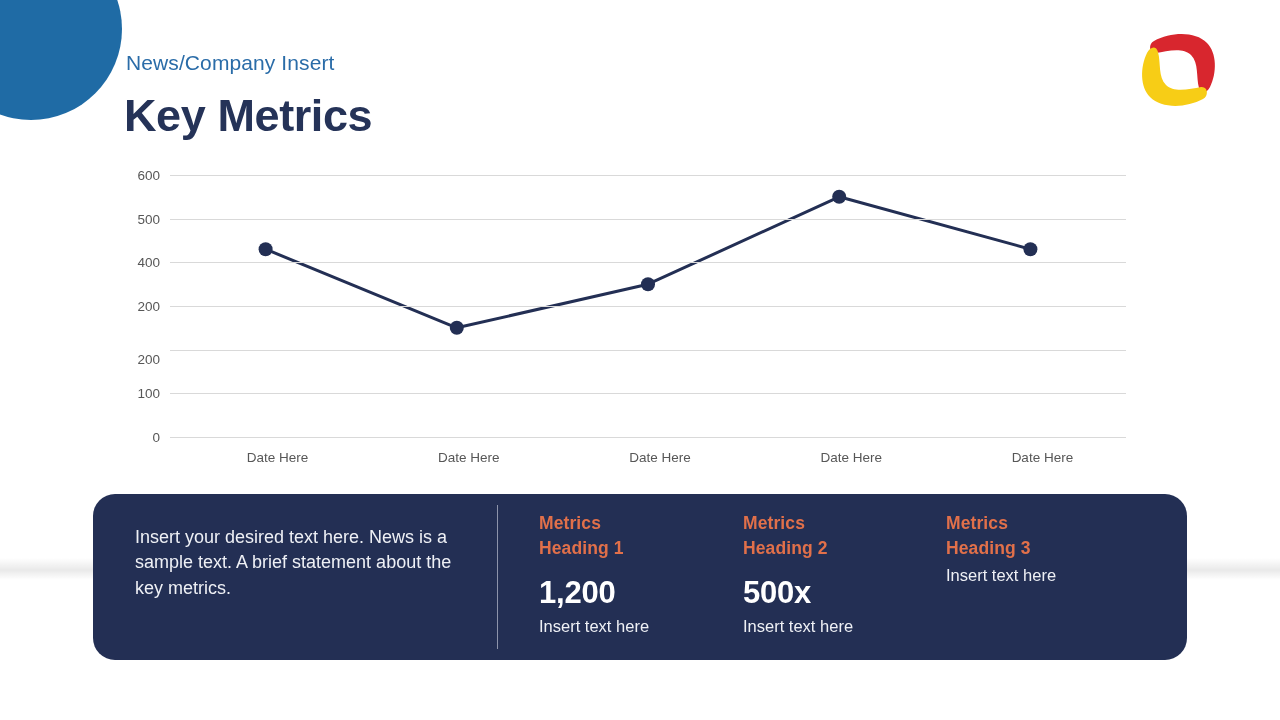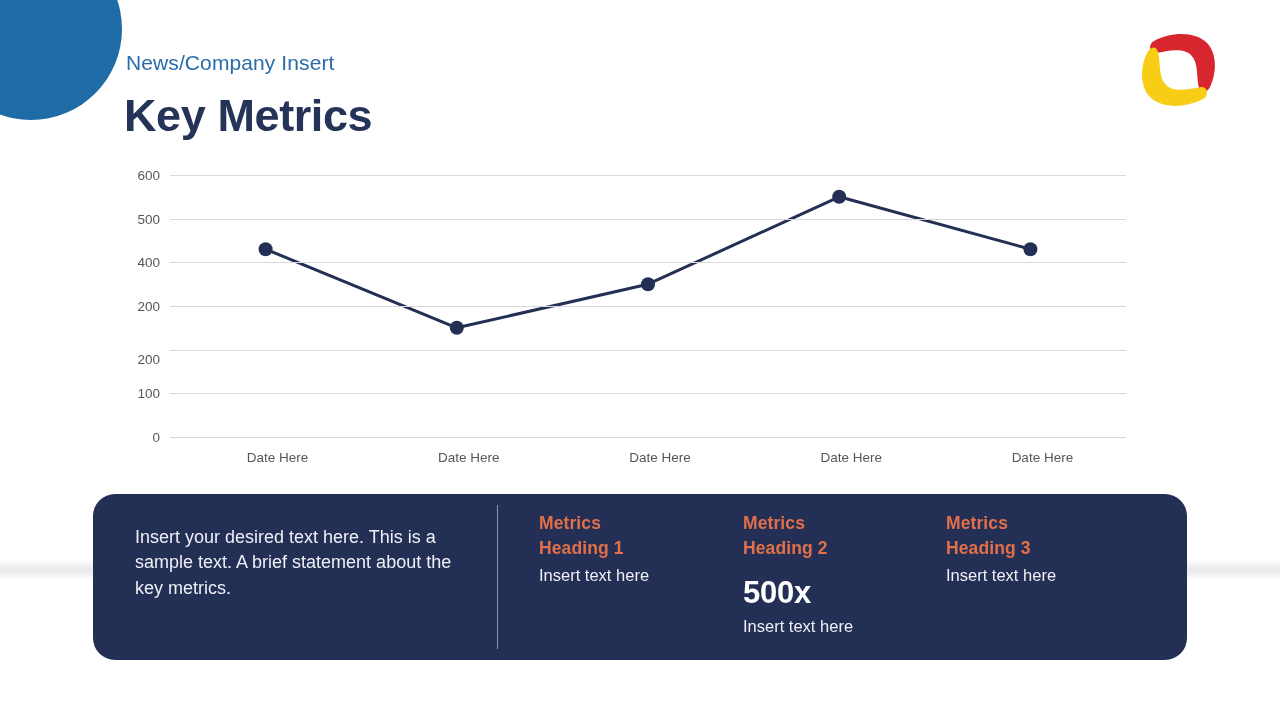--- a/index.html
+++ b/index.html
@@ -234,28 +234,29 @@
       <div class="xtick-lbl" style="left: 904.4px;">Date Here</div>
     </div>
 </div>
 
 <div class="shadow-band"></div>
 
 <div class="panel">
   <div class="panel-divider"></div>
 
   <div class="brief">
-    <div class="brief-body">Insert your desired text here. This is a sample text. A brief statement about the key metrics.</div>
+    <div class="brief-body">Insert your desired text here. News is a sample text. A brief statement about the key metrics.</div>
   </div>
 
   <div class="metric" style="left:446px; width:200px;">
     <div class="metric-heading">
       <div>Metrics</div>
       <div>Heading 1</div>
     </div>
+    <div class="metric-value">1,200</div>
     <div class="metric-caption">Insert text here</div>
   </div>
 
   <div class="metric" style="left:650px; width:200px;">
     <div class="metric-heading">
       <div>Metrics</div>
       <div>Heading 2</div>
     </div>
     <div class="metric-value">500x</div>
     <div class="metric-caption">Insert text here</div>

